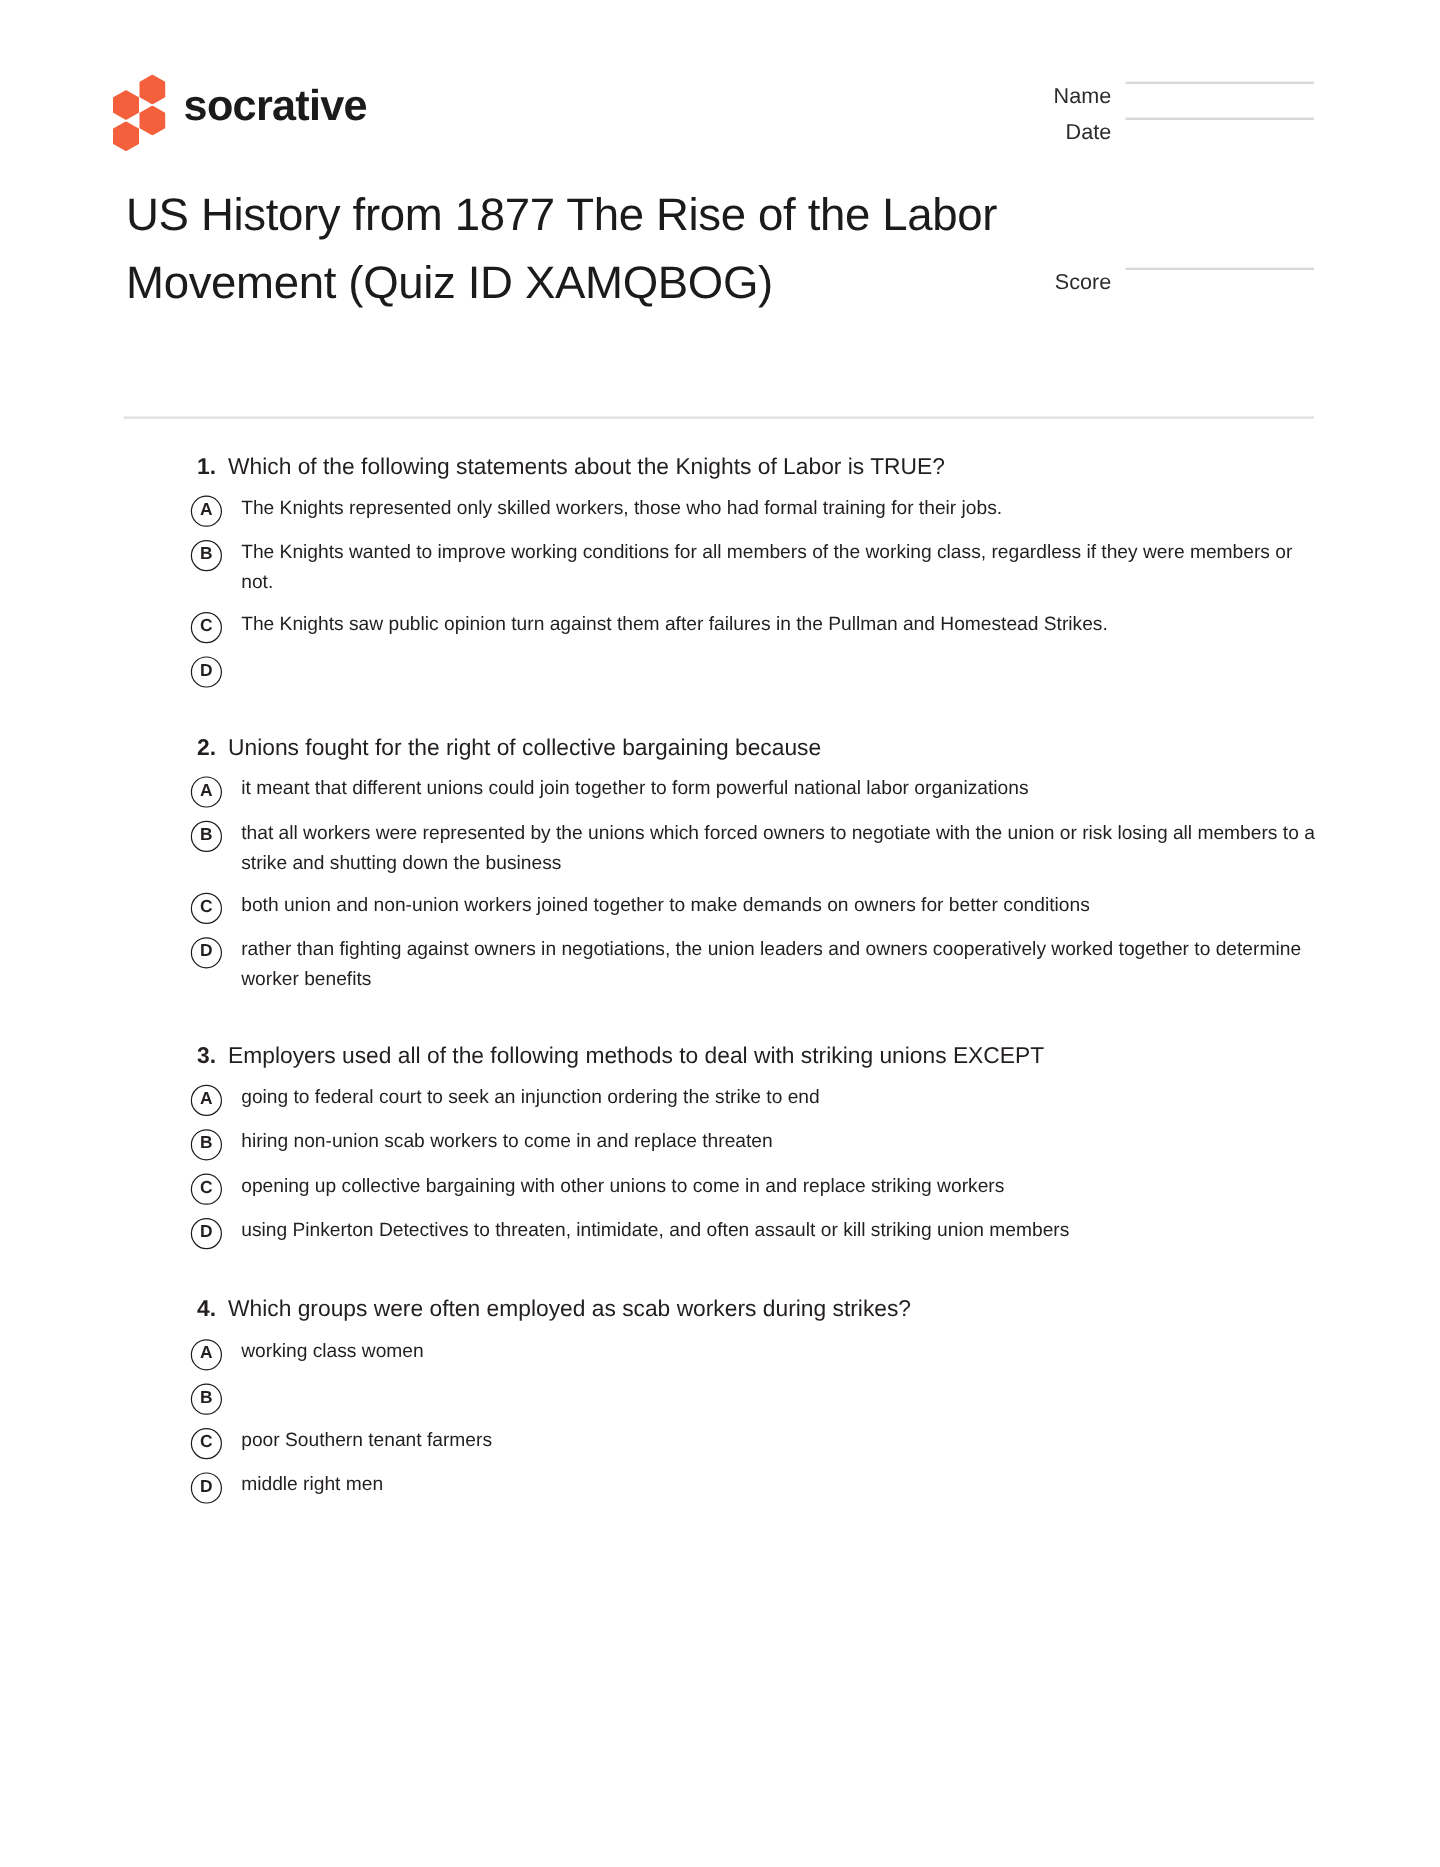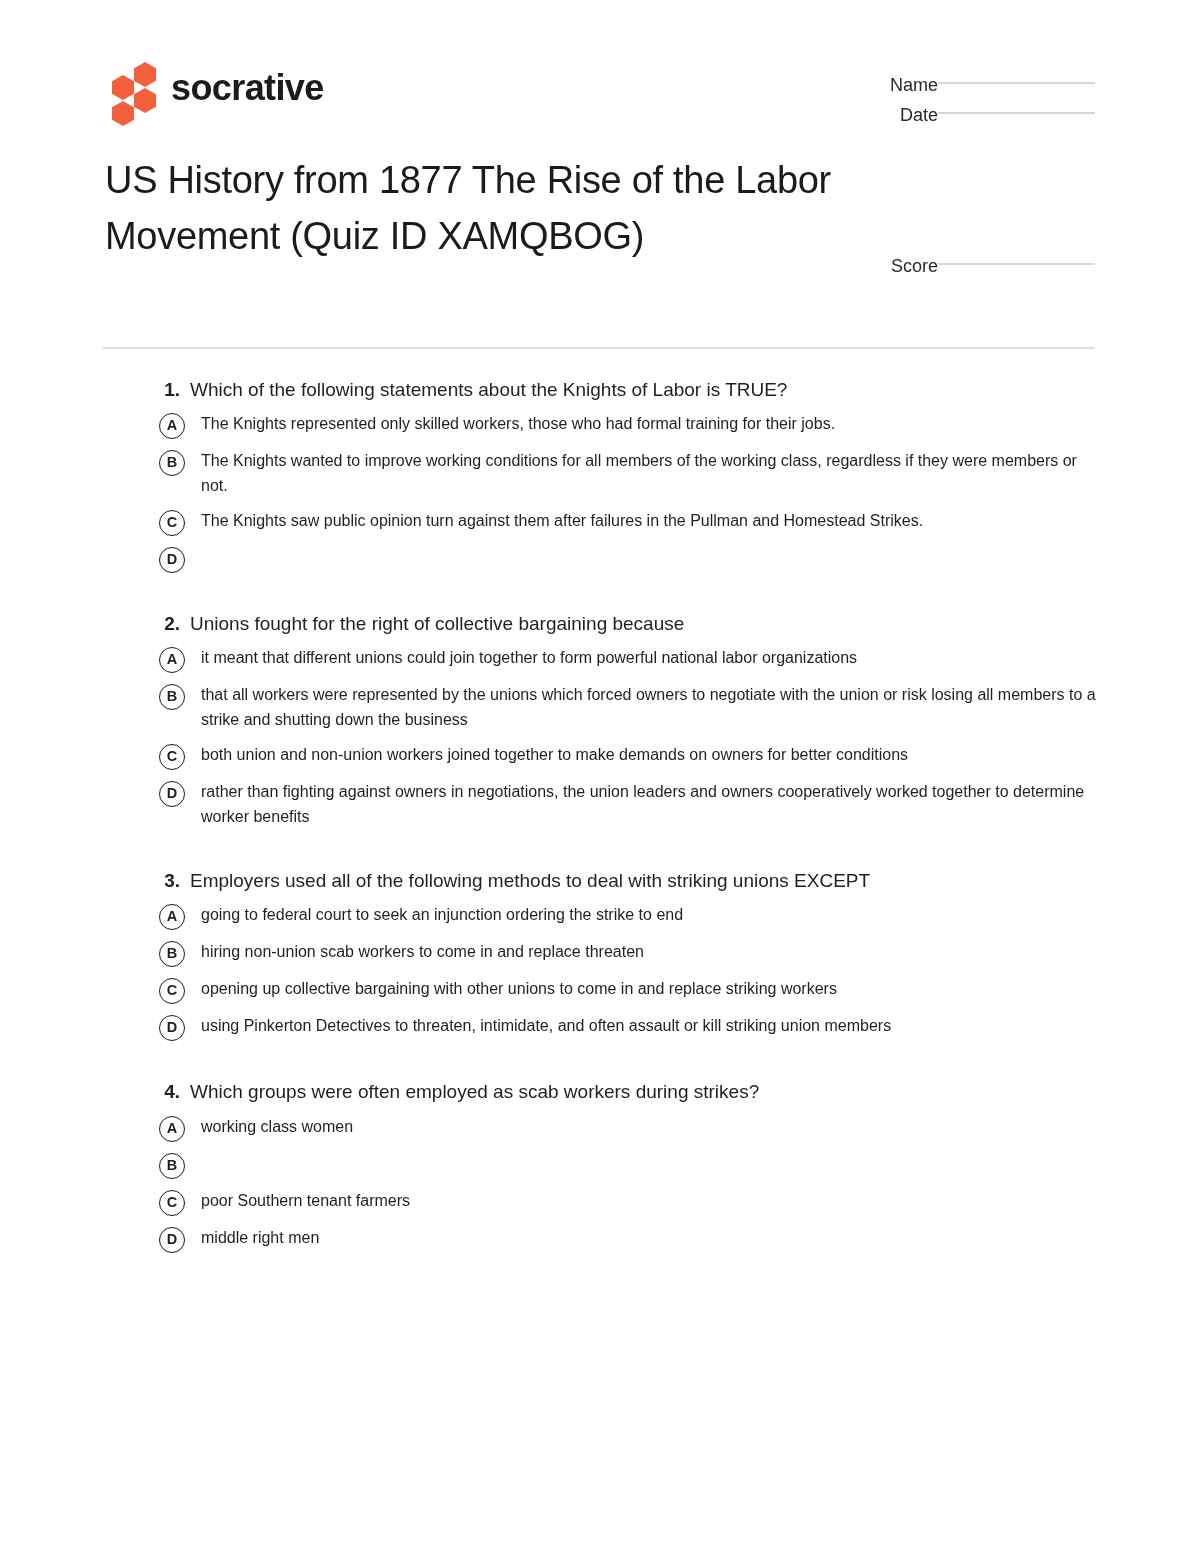--- a/index.html
+++ b/index.html
@@ -24,21 +24,21 @@
     padding: 0;
   }
 
   
   .header {
     position: relative;
     height: 300px;
   }
   .brand {
     position: absolute;
-    left: 111px;
+    left: 93px;
     top: 62px;
     display: flex;
     align-items: center;
     gap: 14px;
   }
   .brand-mark {
     width: 46px;
     height: 52px;
     position: relative;
     flex: 0 0 auto;
@@ -76,42 +76,42 @@
   }
 
   .meta {
     position: absolute;
     right: 105px;
     top: 70px;
     width: 245px;
   }
   .meta-row {
     display: flex;
-    align-items: center;
+    align-items: flex-start;
     justify-content: flex-end;
+    gap: 12px;
     height: 30px;
   }
   .meta-label {
     font-size: 18px;
     color: #2b2b2b;
     white-space: nowrap;
   }
   .meta-line {
     display: block;
     width: 157px;
     border-bottom: 2px solid #d8d8d8;
     height: 1px;
     transform: translateY(-3px);
   }
   .meta-score {
     position: absolute;
     right: 105px;
     top: 225px;
     width: 245px;
-    margin-top: 26px;
   }
 
   .rule {
     position: absolute;
     left: 103px;
     top: 347px;
     width: 992px;
     height: 2px;
     background: #e2e2e2;
   }

